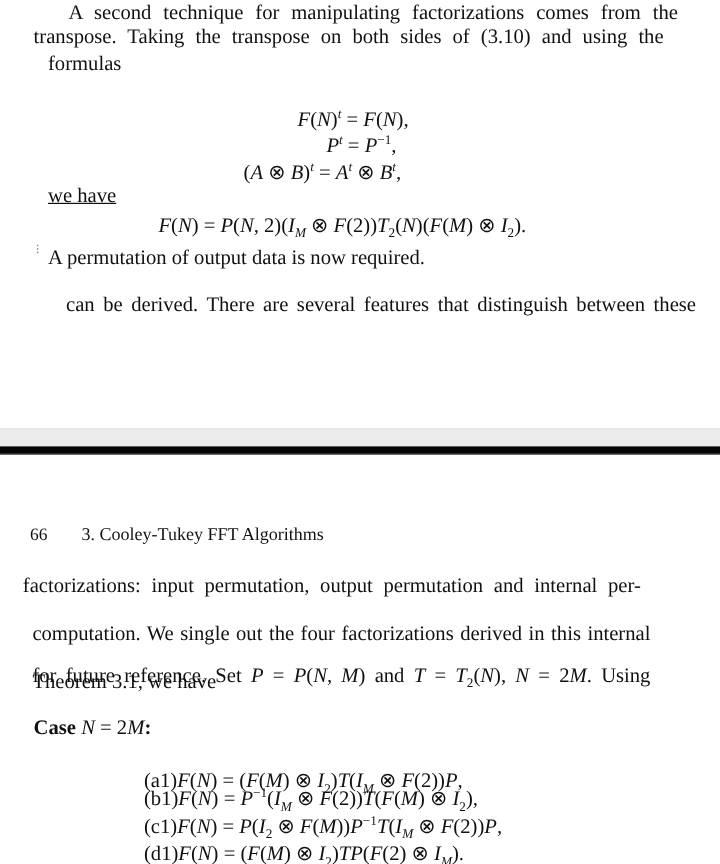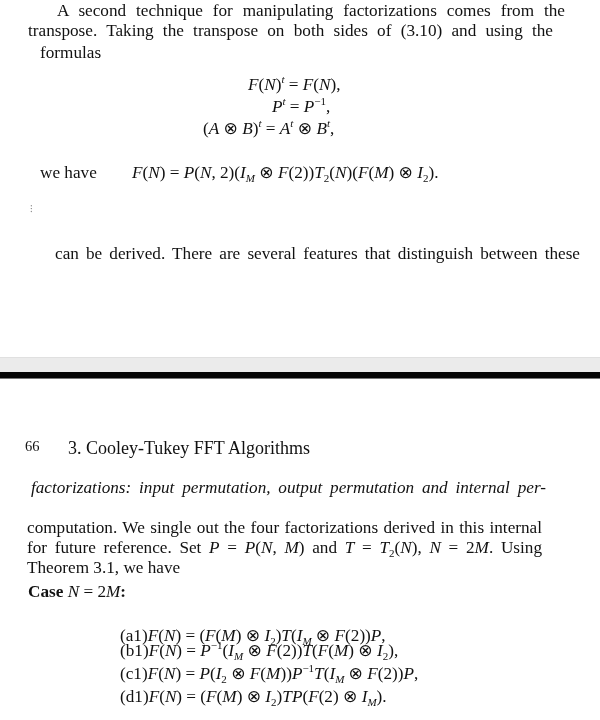--- a/index.html
+++ b/index.html
@@ -9,21 +9,21 @@
     color: #111; position: relative;
   }
   .page { position: absolute; left: 0; width: 600px; background: #fff; }
   .p1 { top: 0; height: 357px; }
   .p2 { top: 380px; height: 340px; }
   .gap { position: absolute; left: 0; top: 357px; width: 600px; height: 15px; background: #ebebeb; border-top: 1px solid #e0e0e0; }
   .rule { position: absolute; left: 0; top: 372px; width: 600px; height: 6px; background: #050505; border-bottom: 1px solid #777; }
 
   .line { position: absolute; font-family: "Liberation Serif", serif; font-size: 17.2px; white-space: nowrap; line-height: 1; }
   .just { text-align: justify; text-align-last: justify; }
-  .math { font-family: "Liberation Serif", serif; font-size: 17.2px; position: absolute; white-space: nowrap; line-height: 1; }
+  .math { font-family: "Liberation Serif", serif; font-size: 17.2px; position: absolute; white-space: nowrap; line-height: 1; margin-top: 15px; }
   .math i { font-style: italic; }
   sub, sup { font-size: 11px; line-height: 0; }
   .bold { font-weight: bold; }
   .speck { position: absolute; width: 8px; height: 14px; color: #888; font-size: 10px; line-height: 7px; }
 </style>
 </head>
 <body>
 
 <div class="page p1">
   <div class="line just" style="left:57px;top:2px;width:508px;">A second technique for manipulating factorizations comes from the</div>
@@ -35,39 +35,40 @@
       <i>F</i>(<i>N</i>)<sup><i>t</i></sup> = <i>F</i>(<i>N</i>),
     </div>
     <div class="math" style="left:272px;top:98px;">
       <i>P</i><sup><i>t</i></sup> = <i>P</i><sup>−1</sup>,
     </div>
     <div class="math" style="left:203px;top:120px;">
       (<i>A</i> ⊗ <i>B</i>)<sup><i>t</i></sup> = <i>A</i><sup><i>t</i></sup> ⊗ <i>B</i><sup><i>t</i></sup>,
     </div>
   </div>
 
-  <div class="line" style="left:40px;top:164px;">we have</div>
+  <div class="line" style="left:40px;top:154px;text-decoration:underline;">we have</div>
   <div class="math" style="left:132px;top:164px;">
     <i>F</i>(<i>N</i>) = <i>P</i>(<i>N</i>, 2)(<i>I</i><sub><i>M</i></sub> ⊗ <i>F</i>(2))<i>T</i><sub>2</sub>(<i>N</i>)(<i>F</i>(<i>M</i>) ⊗ <i>I</i><sub>2</sub>).
   </div>
 
   <div class="speck" style="left:30px;top:205px;">⁝</div>
+  <div class="line" style="left:40px;top:206px;">A permutation of output data is now required.</div>
   <div class="line just" style="left:40px;top:245px;width:525px;margin-left:15px;">can be derived. There are several features that distinguish between these</div>
 </div>
 
 <div class="gap"></div>
 <div class="rule"></div>
 
 <div class="page p2">
   <div>
     <div class="line" style="left:25px;top:59px;font-size:14.5px;">66</div>
-    <div class="line" style="left:68px;top:59px;font-size:18px;">3.  Cooley-Tukey FFT Algorithms</div>
+    <div class="line" style="left:68px;top:59px;font-size:15px;">3.  Cooley-Tukey FFT Algorithms</div>
   </div>
 
-  <div class="line just" style="left:31px;top:99px;width:515px;font-style:italic;">factorizations: input permutation, output permutation and internal per-</div>
+  <div class="line just" style="left:19px;top:99px;width:515px;">factorizations: input permutation, output permutation and internal per-</div>
   <div class="line just" style="left:27px;top:139px;width:515px;">computation. We single out the four factorizations derived in this internal</div>
   <div class="math just" style="left:27px;top:159px;width:515px;">
     for future reference. Set <i>P</i> = <i>P</i>(<i>N</i>, <i>M</i>) and <i>T</i> = <i>T</i><sub>2</sub>(<i>N</i>), <i>N</i> = 2<i>M</i>. Using
   </div>
   <div class="line" style="left:27px;top:179px;">Theorem 3.1, we have</div>
 
   <div class="math" style="left:28px;top:203px;">
     <span class="bold">Case</span>
     <i>N</i> = 2<i>M</i><b>:</b>
   </div>

